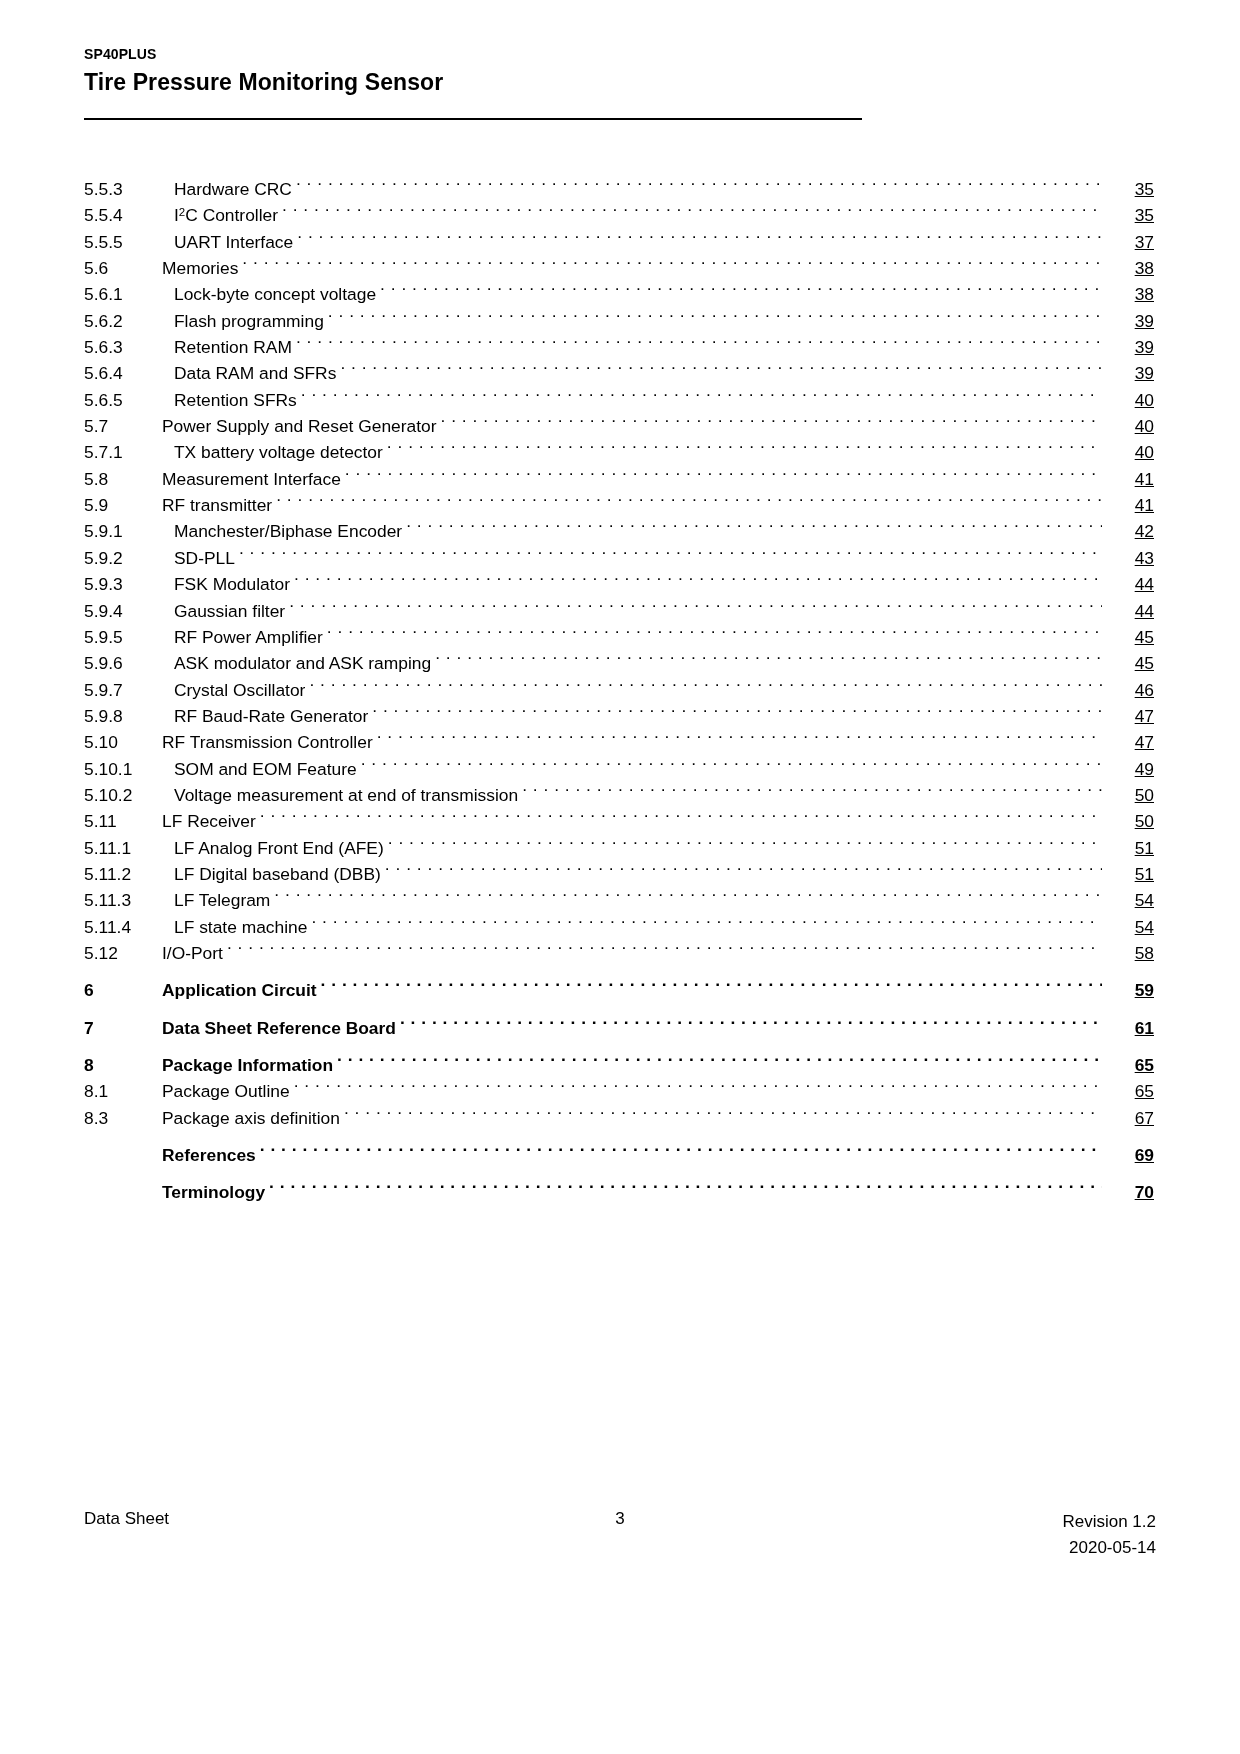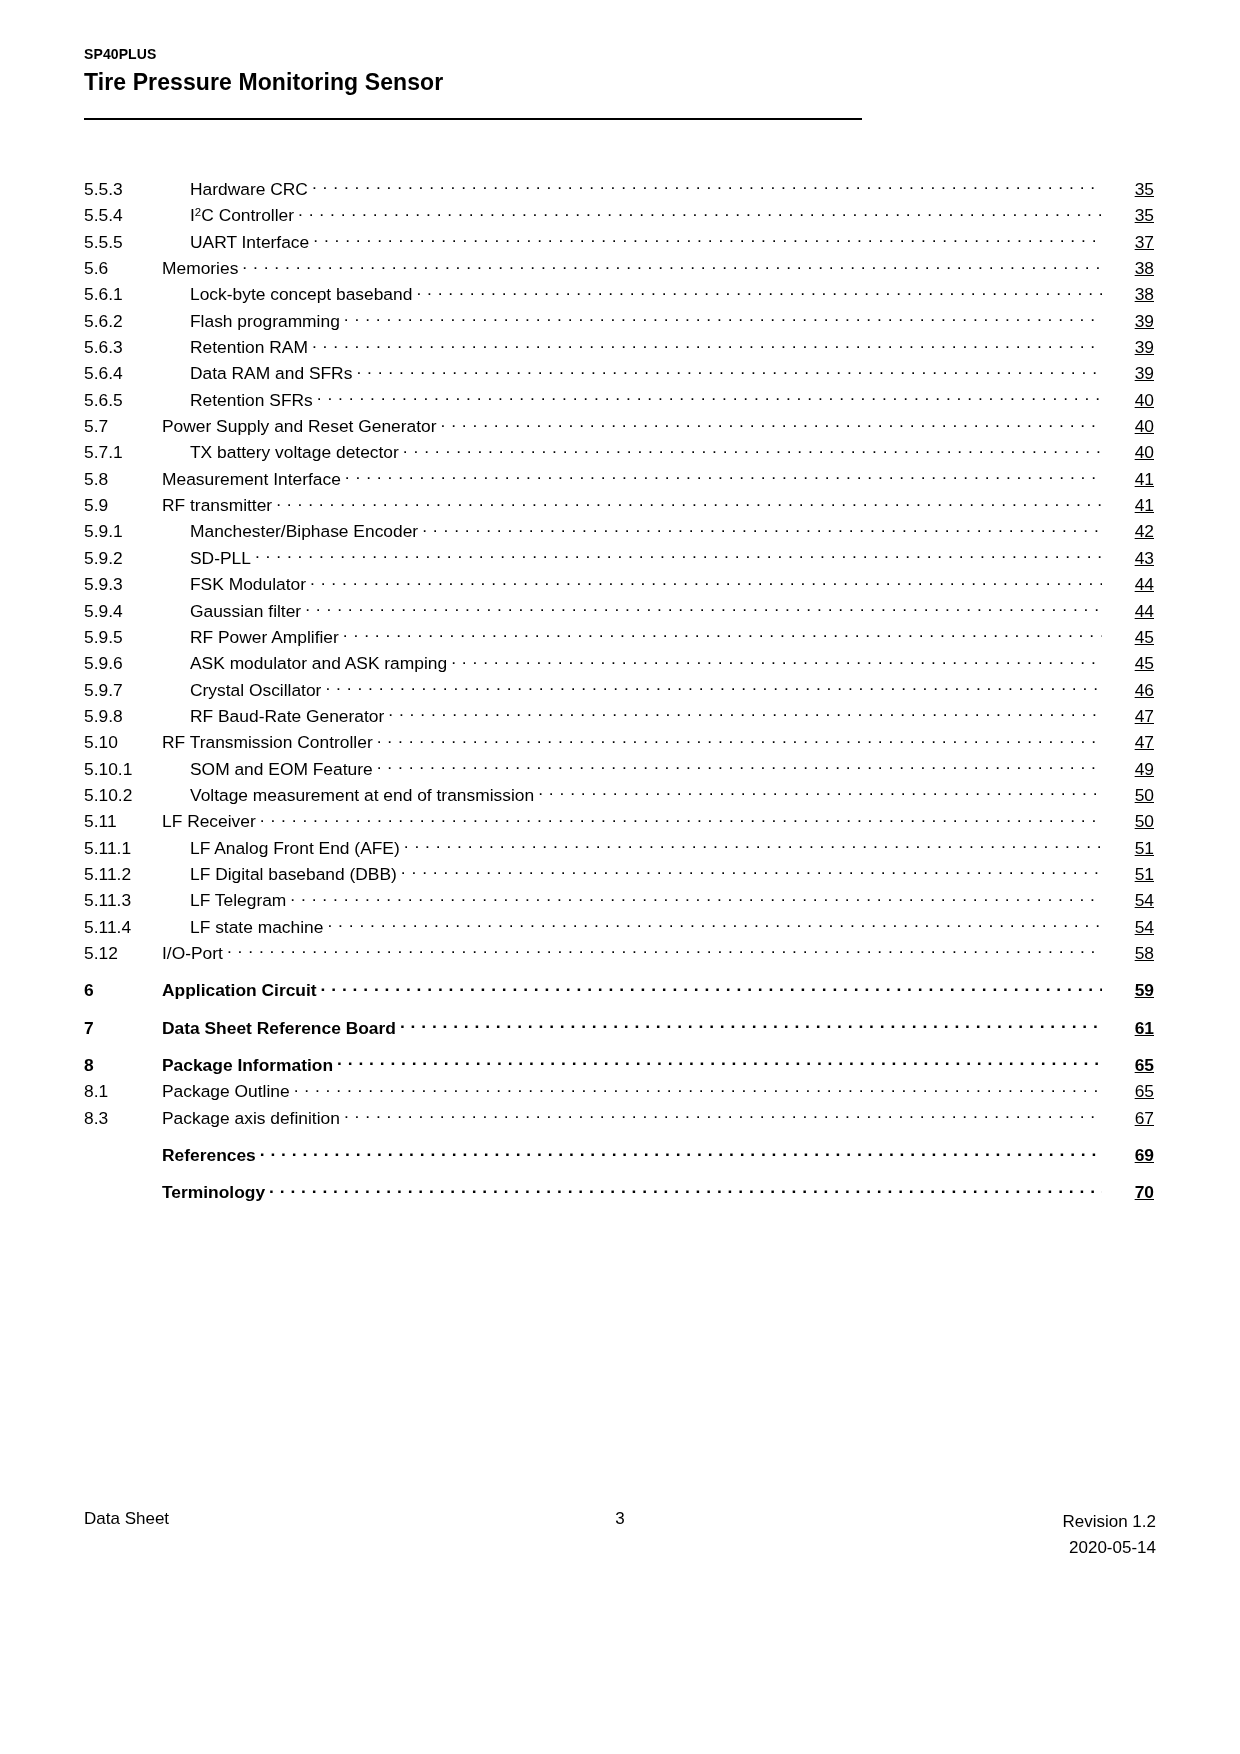--- a/index.html
+++ b/index.html
@@ -70,38 +70,38 @@
 
   
   .toc {
     position: absolute;
     left: 84px;
     top: 176px;
     width: 1070px;
   }
   .toc-row {
     display: flex;
-    align-items: center;
+    align-items: flex-start;
     font-size: 17.4px;
     line-height: 26.35px;
     white-space: nowrap;
   }
   .toc-row.lvl1 { font-weight: bold; margin-top: 11px; }
   .toc-row.lvl1:first-child { margin-top: 0; }
   .toc-row.unnumbered { font-weight: bold; margin-top: 11px; }
 
   .toc-num {
     flex: 0 0 auto;
     width: 78px;
   }
   .toc-title {
     flex: 0 0 auto;
     padding-right: 4px;
   }
-  .toc-row.lvl3 .toc-title { margin-left: 28px; }
+  .toc-row.lvl3 .toc-title { margin-left: 12px; }
   .toc-row.unnumbered .toc-title { margin-left: 0px; }
 
   .toc-dots {
     flex: 1 1 auto;
     overflow: hidden;
     position: relative;
     height: 1em;
   }
   .toc-dots::after {
     content: ". . . . . . . . . . . . . . . . . . . . . . . . . . . . . . . . . . . . . . . . . . . . . . . . . . . . . . . . . . . . . . . . . . . . . . . . . . . . . . . . . . . . . . . . . . . . . . . . . . . . . . . . . . . . . . . . . . . . . . . . . . . . . . . . . . . . . . . . . . . . . . . . . . . . . . . . . . . . . . . . .";
@@ -169,21 +169,21 @@
         <span class="toc-page">37</span>
       </div>
       <div class="toc-row lvl2">
         <span class="toc-num">5.6</span>
         <span class="toc-title">Memories</span>
         <span class="toc-dots"></span>
         <span class="toc-page">38</span>
       </div>
       <div class="toc-row lvl3">
         <span class="toc-num">5.6.1</span>
-        <span class="toc-title">Lock-byte concept baseband</span>
+        <span class="toc-title">Lock-byte concept voltage</span>
         <span class="toc-dots"></span>
         <span class="toc-page">38</span>
       </div>
       <div class="toc-row lvl3">
         <span class="toc-num">5.6.2</span>
         <span class="toc-title">Flash programming</span>
         <span class="toc-dots"></span>
         <span class="toc-page">39</span>
       </div>
       <div class="toc-row lvl3">

